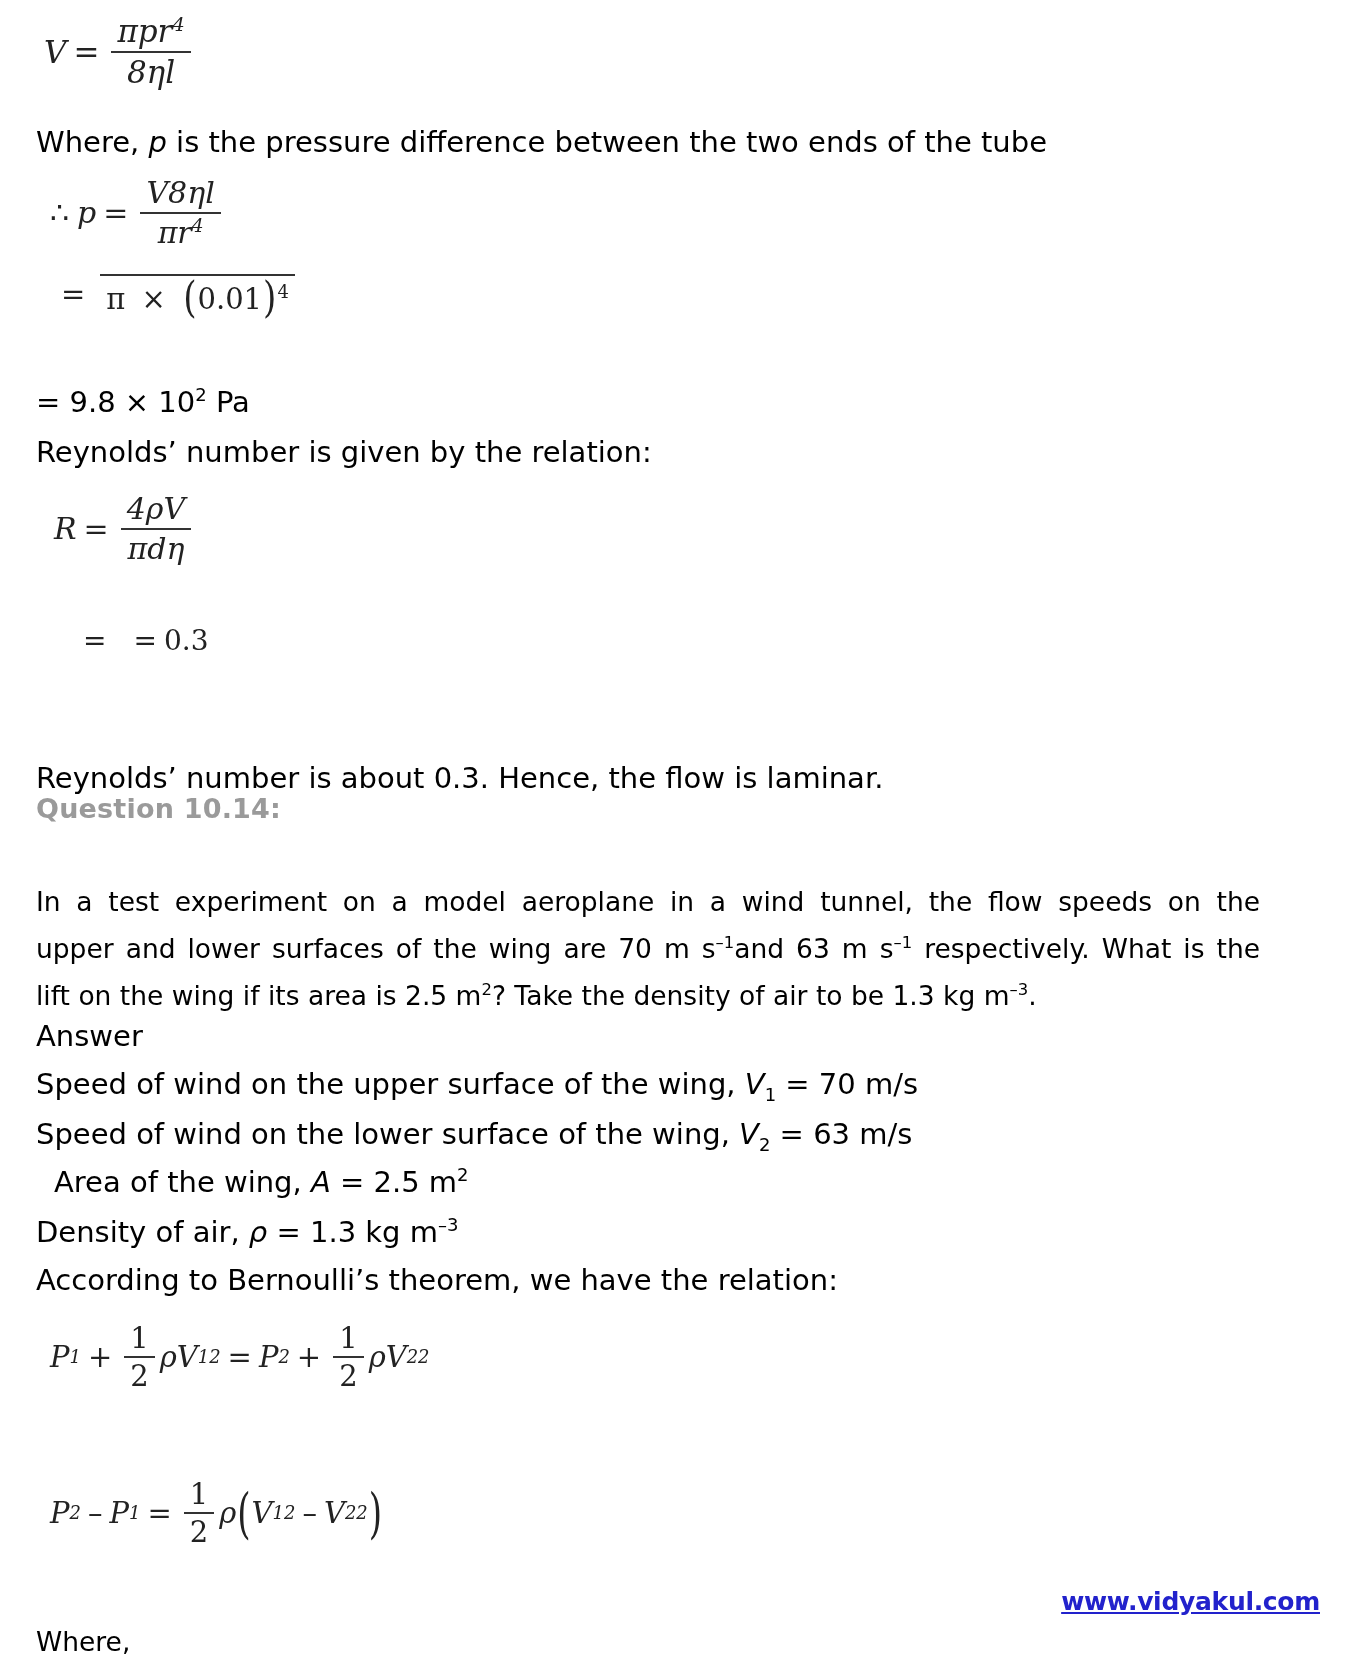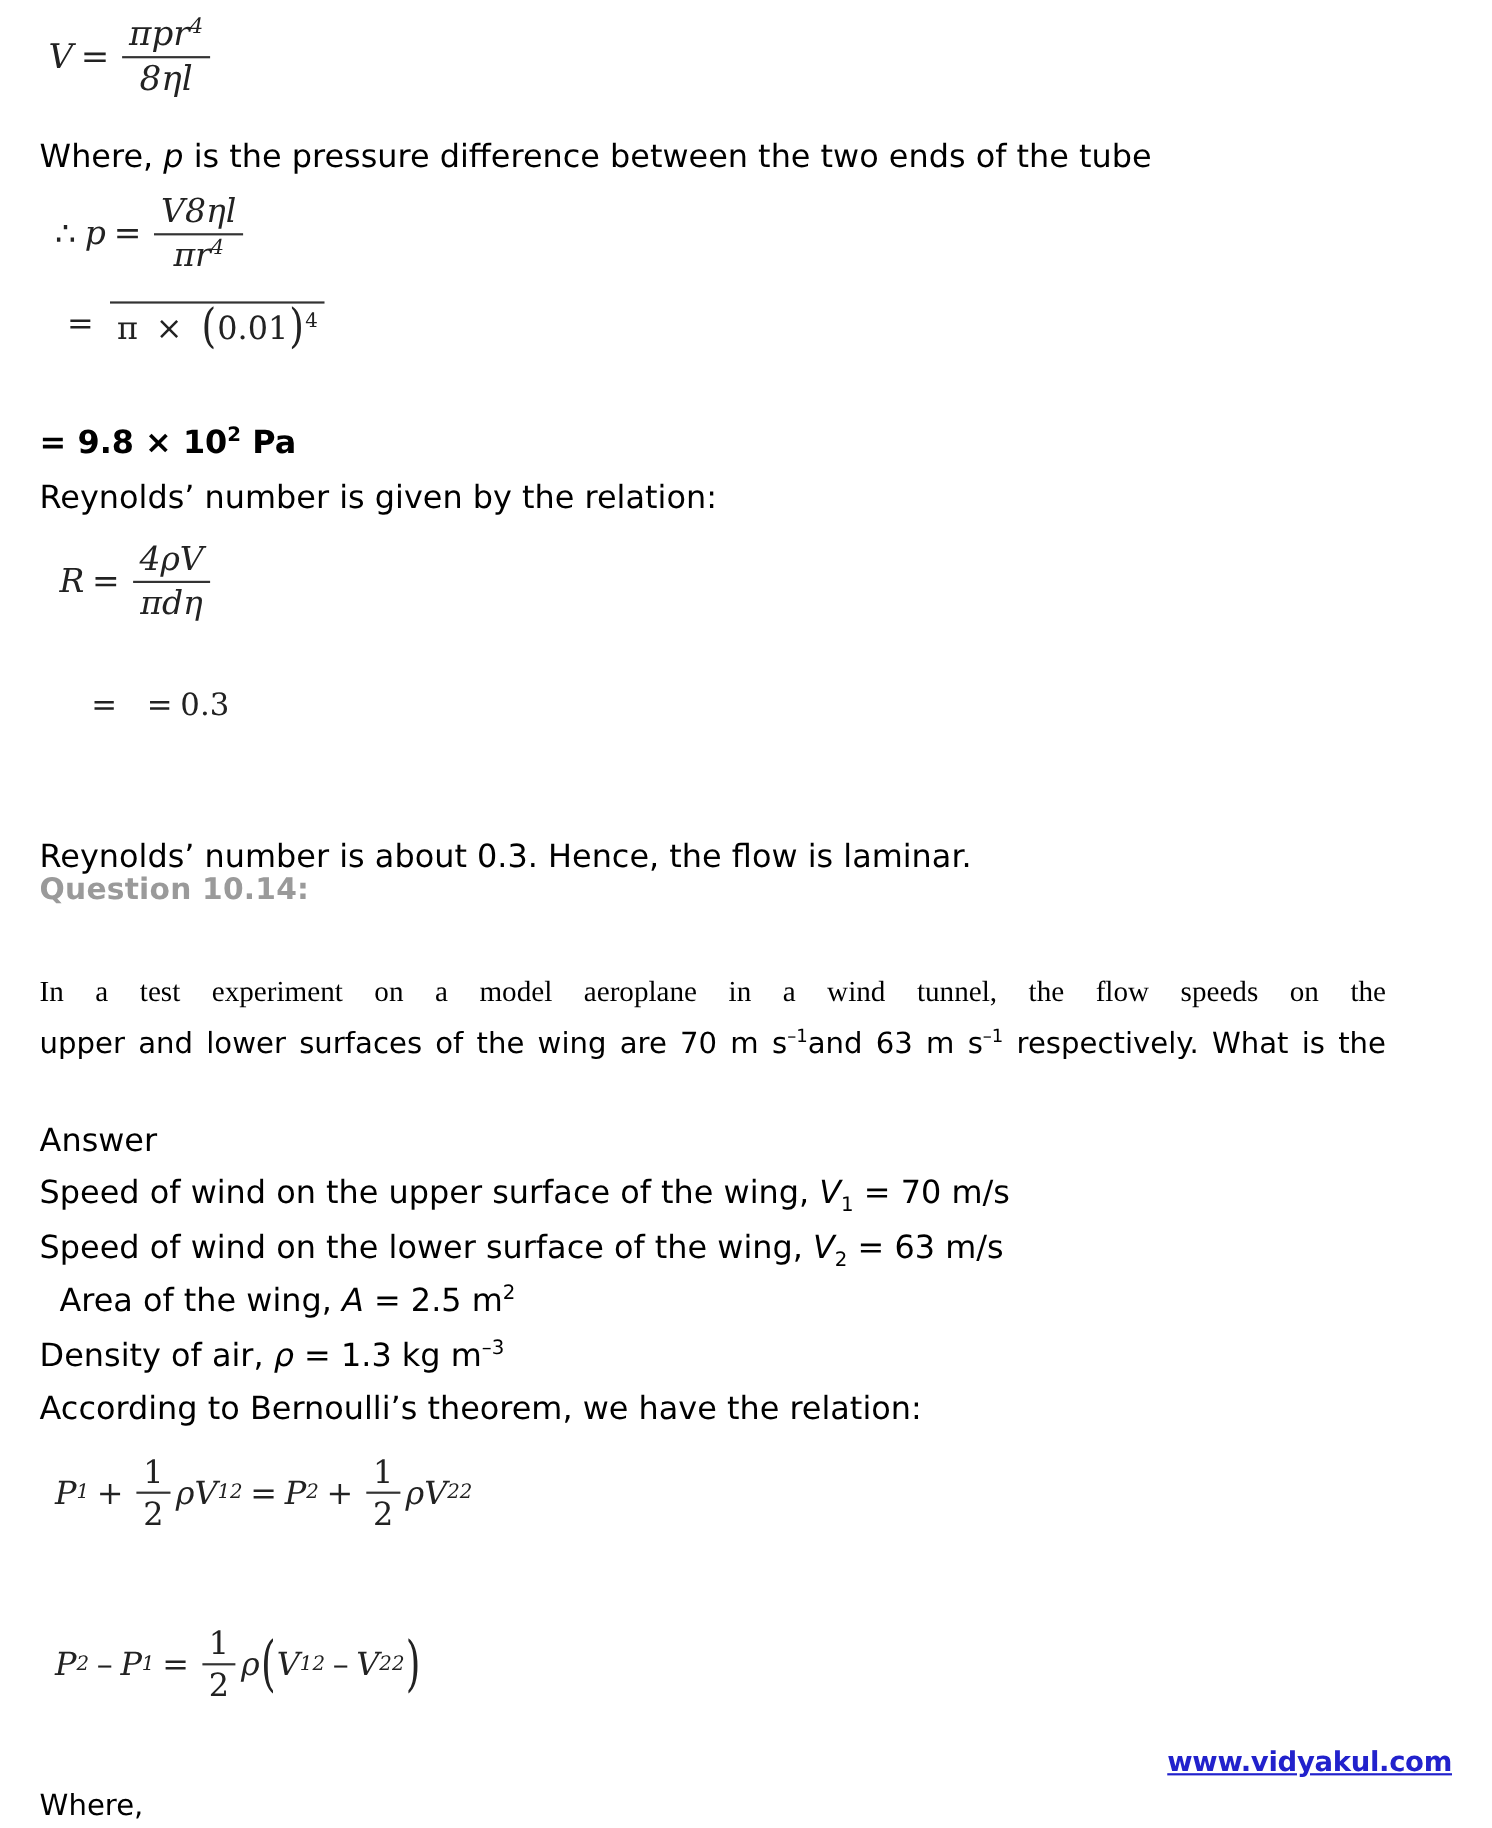--- a/index.html
+++ b/index.html
@@ -176,21 +176,21 @@
           <span class="bar"></span>
           <span class="den">
             <span class="upr">π</span>
             <span class="op">×</span>
             <span class="paren">(</span><span class="upr">0.01</span><span class="paren">)</span><sup class="upr">4</sup>
           </span>
         </span>
       </span>
     </div>
 
-    <div class="abs para" style="left:0px; top:388px;font-weight:bold;">
+    <div class="abs para" style="left:0px; top:388px;">
       <span>= 9.8 × 10</span><sup>2</sup><span> Pa</span>
     </div>
 
     <div class="abs para" style="left:0px; top:438px;">Reynolds’ number is given by the relation:</div>
 
     <div class="abs" style="left:18px; top:492px;">
       <span class="math mrow" style="font-size:30px;">
         <span>R</span>
         <span class="op">=</span>
         <span class="frac">
@@ -210,29 +210,32 @@
         <span class="op">=</span>
         <span class="upr">0.3</span>
       </span>
     </div>
 
     <div class="abs para" style="left:0px; top:764px;text-align:right;">Reynolds’ number is about 0.3. Hence, the flow is laminar.</div>
 
     <div class="abs qheading" style="left:0px; top:793px;">Question 10.14:</div>
 
     <div class="abs" style="left:0px; top:878px; width:1224px;">
-      <div class="para-justify" style="margin-bottom:0;font-family:Liberation Serif, serif;">
+      <div class="para-justify" style="margin-bottom:0;">
         <div style="display:flex; justify-content:space-between; width:100%;">
           <span style="width:100%; text-align:justify; text-align-last:justify; display:block;">In a test experiment on a model aeroplane in a wind tunnel, the flow speeds on the</span>
         </div>
       </div>
       <div class="para-justify">
         <span style="width:100%; text-align:justify; text-align-last:justify; display:block;">
           <span>upper and lower surfaces of the wing are 70 m s</span><sup>–1</sup><span>and 63 m s</span><sup>–1</sup><span> respectively. What is the</span>
         </span>
+      </div>
+      <div class="para-justify">
+        <span>lift on the wing if its area is 2.5 m</span><sup>2</sup><span>? Take the density of air to be 1.3 kg m</span><sup>–3</sup><span>.</span>
       </div>
     </div>
 
     <div class="abs para" style="left:0px; top:1022px;">Answer</div>
 
     <div class="abs para" style="left:0px; top:1070px;">
       <span>Speed of wind on the upper surface of the wing, </span><i>V</i><sub>1</sub><span> = 70 m/s</span>
     </div>
 
     <div class="abs para" style="left:0px; top:1120px;">

